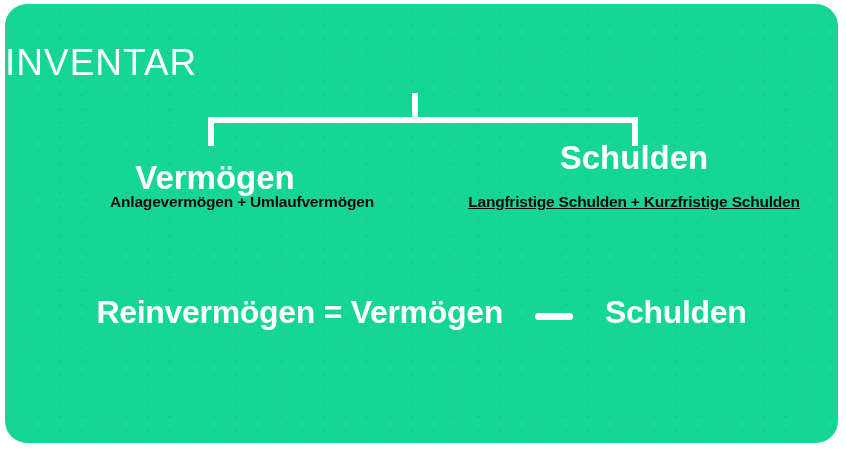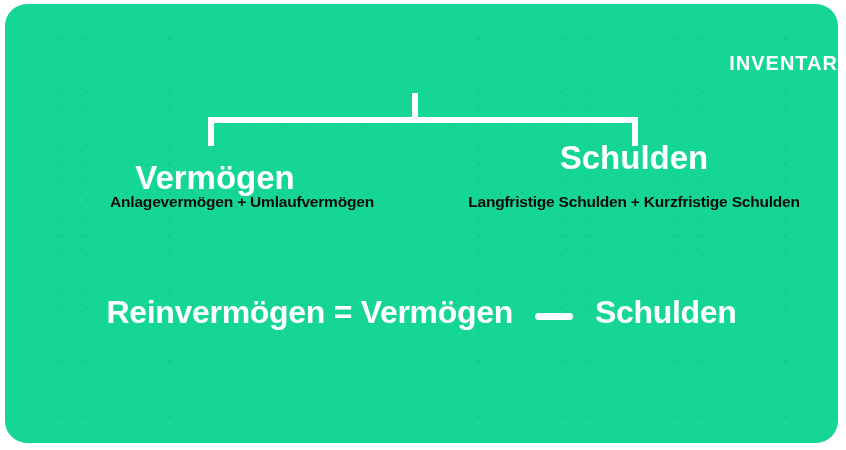--- a/index.html
+++ b/index.html
@@ -19,24 +19,24 @@
     background-image:
       radial-gradient(rgba(0, 90, 60, 0.10) 1px, transparent 1.4px),
       radial-gradient(rgba(0, 90, 60, 0.07) 1px, transparent 1.4px);
     background-size: 22px 14px, 28px 18px;
     background-position: 0 0, 11px 7px;
     border-radius: 22px;
   }
   .root-title {
     position: absolute;
     left: 0; top: 41px; width: 833px;
-    text-align: right;
+    text-align: left;
     color: #ffffff;
-    font-size: 20px;
-    font-weight: bold;
+    font-size: 37px;
+    font-weight: normal;
     letter-spacing: 1px;
     line-height: 36px;
   }
   .tline { position: absolute; background: #ffffff; }
   .stem-top   { left: 407px; top: 89px;  width: 6px;   height: 30px; }
   .hline      { left: 203px; top: 113px; width: 430px; height: 6px;  }
   .stub-left  { left: 203px; top: 113px; width: 6px;   height: 29px; }
   .stub-right { left: 627px; top: 113px; width: 6px;   height: 29px; }
   .branch-label {
     position: absolute;
@@ -53,28 +53,28 @@
     position: absolute;
     top: 188px;
     text-align: center;
     color: #0b0b0b;
     font-size: 15.5px;
     font-weight: bold;
     letter-spacing: -0.2px;
     line-height: 20px;
   }
   .branch-sublabel.left  { left: 0;     width: 420px; padding-left: 27px; }
-  .branch-sublabel.right { left: 418px; width: 422px; }
+  .branch-sublabel.right { left: 418px; width: 422px; text-decoration: underline; }
   .formula-row {
     position: absolute;
     left: 0; top: 288px; width: 833px; height: 40px;
     display: flex;
     justify-content: center;
     align-items: center;
-    column-gap: 22px;
+    column-gap: 32px;
     color: #ffffff;
     font-size: 32px;
     font-weight: bold;
     letter-spacing: -0.3px;
     line-height: 40px;
     white-space: nowrap;
   }
   .minus-dash {
     display: inline-block;
     width: 38px; height: 7px;

